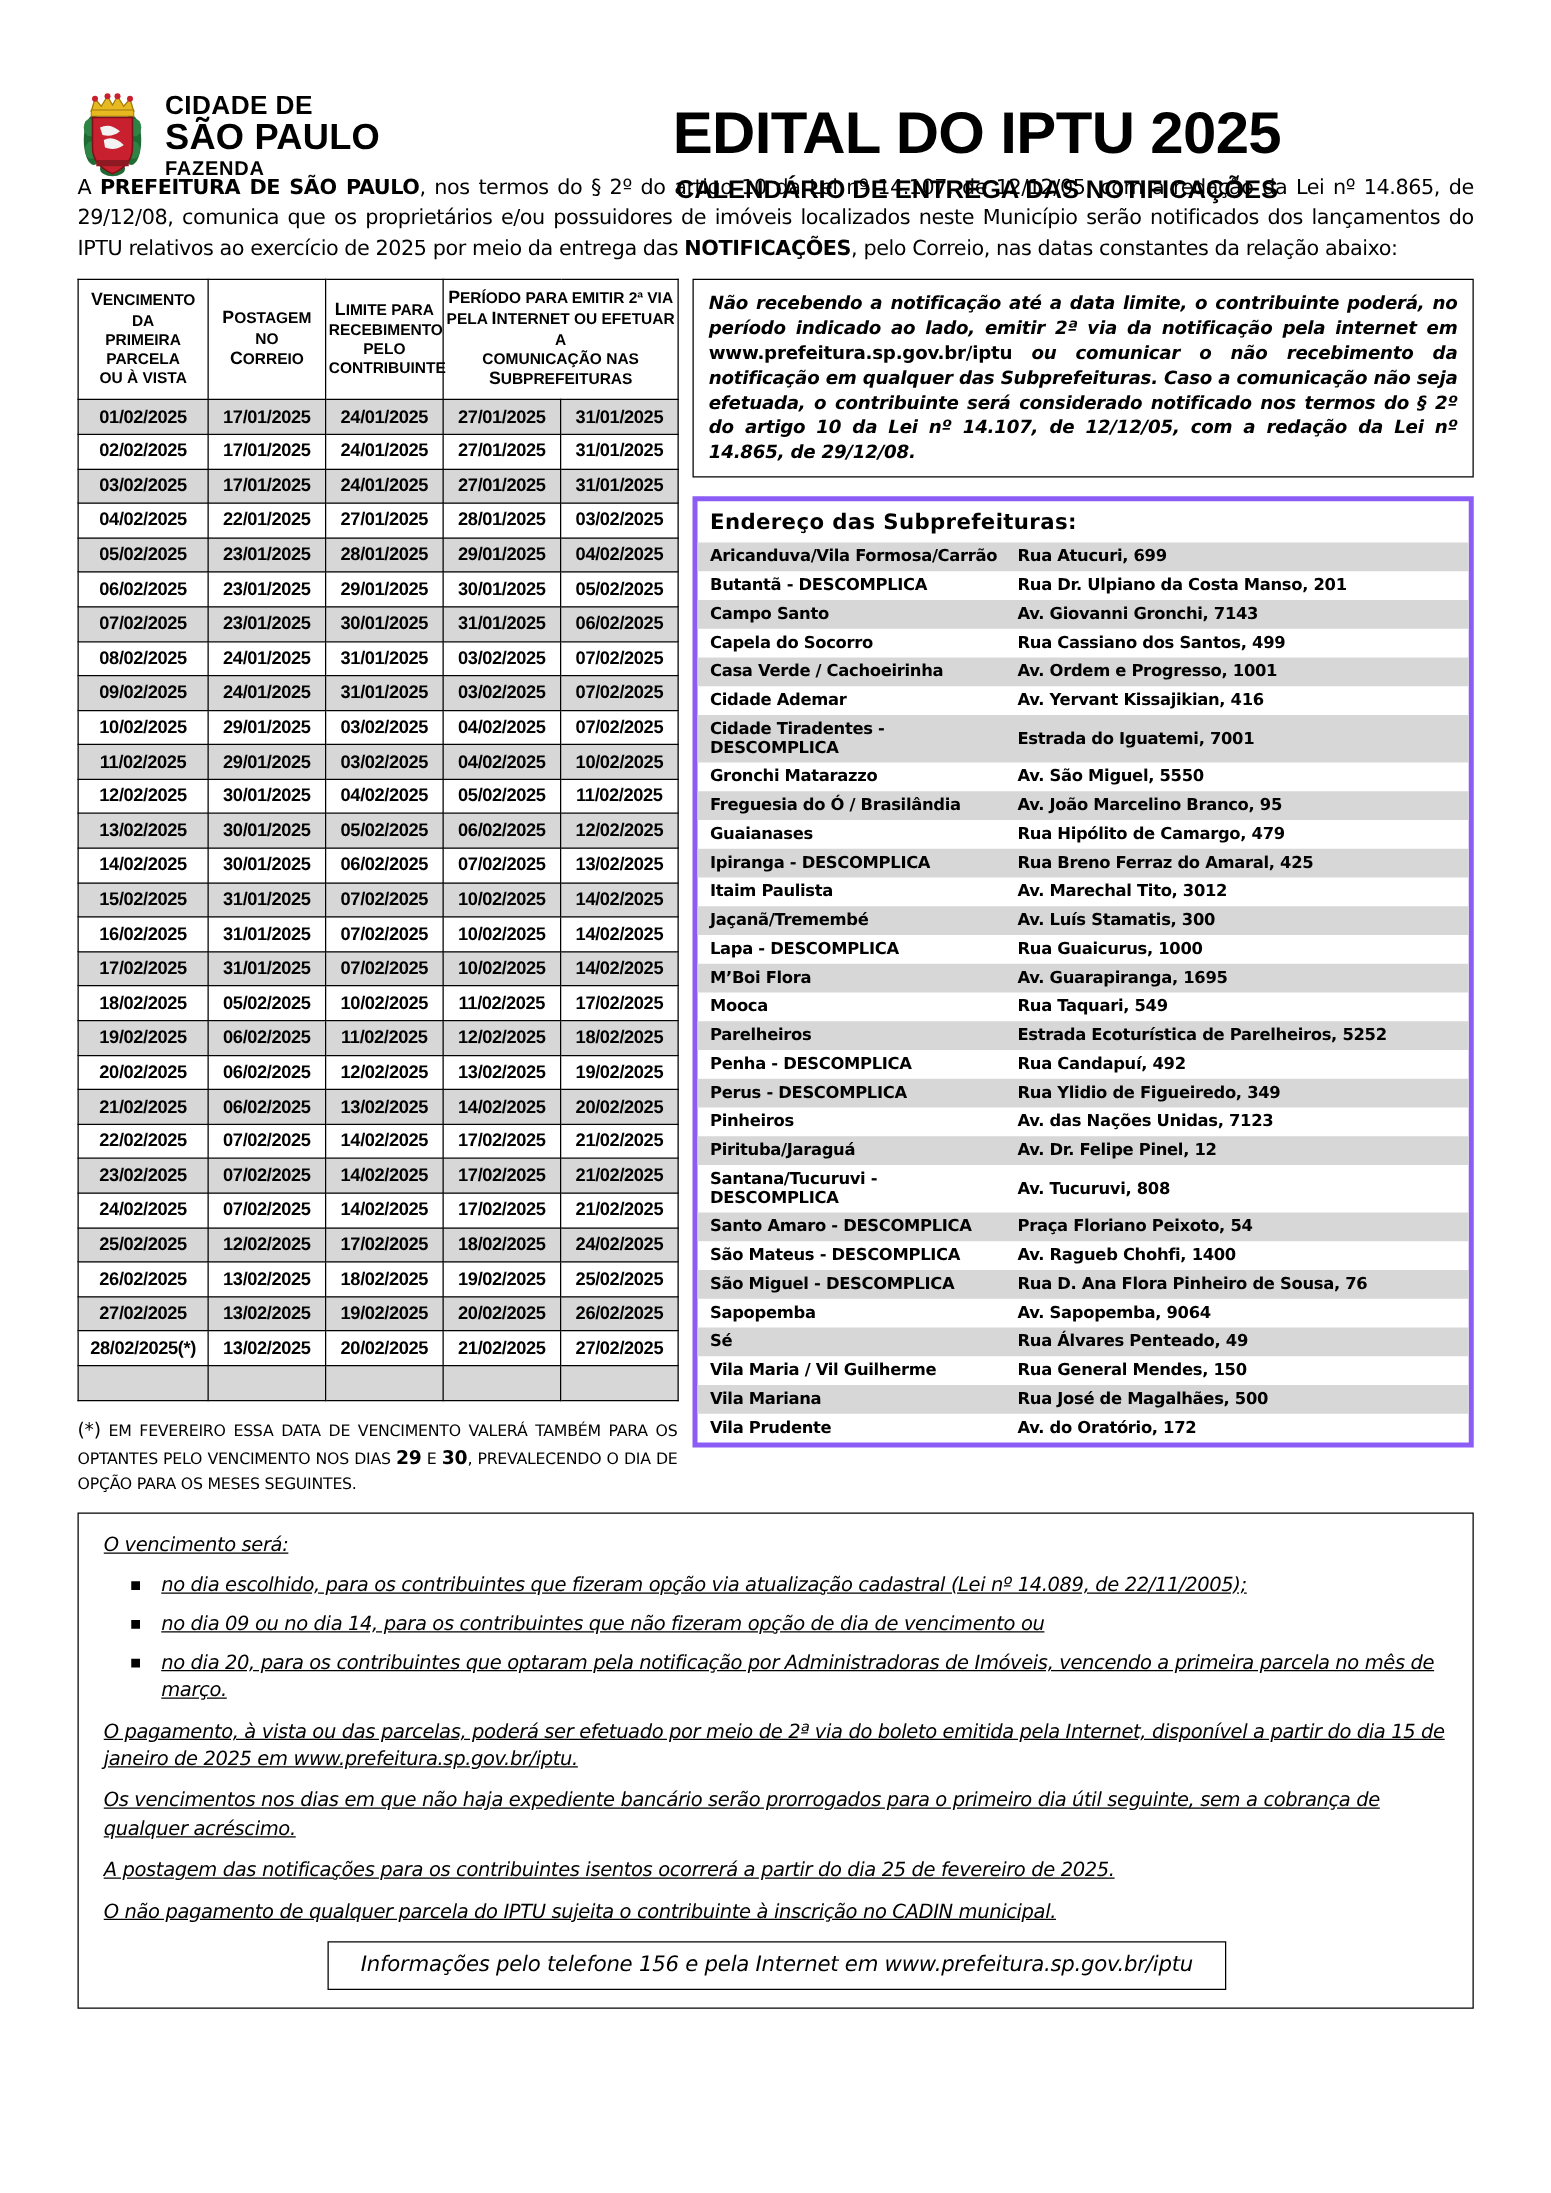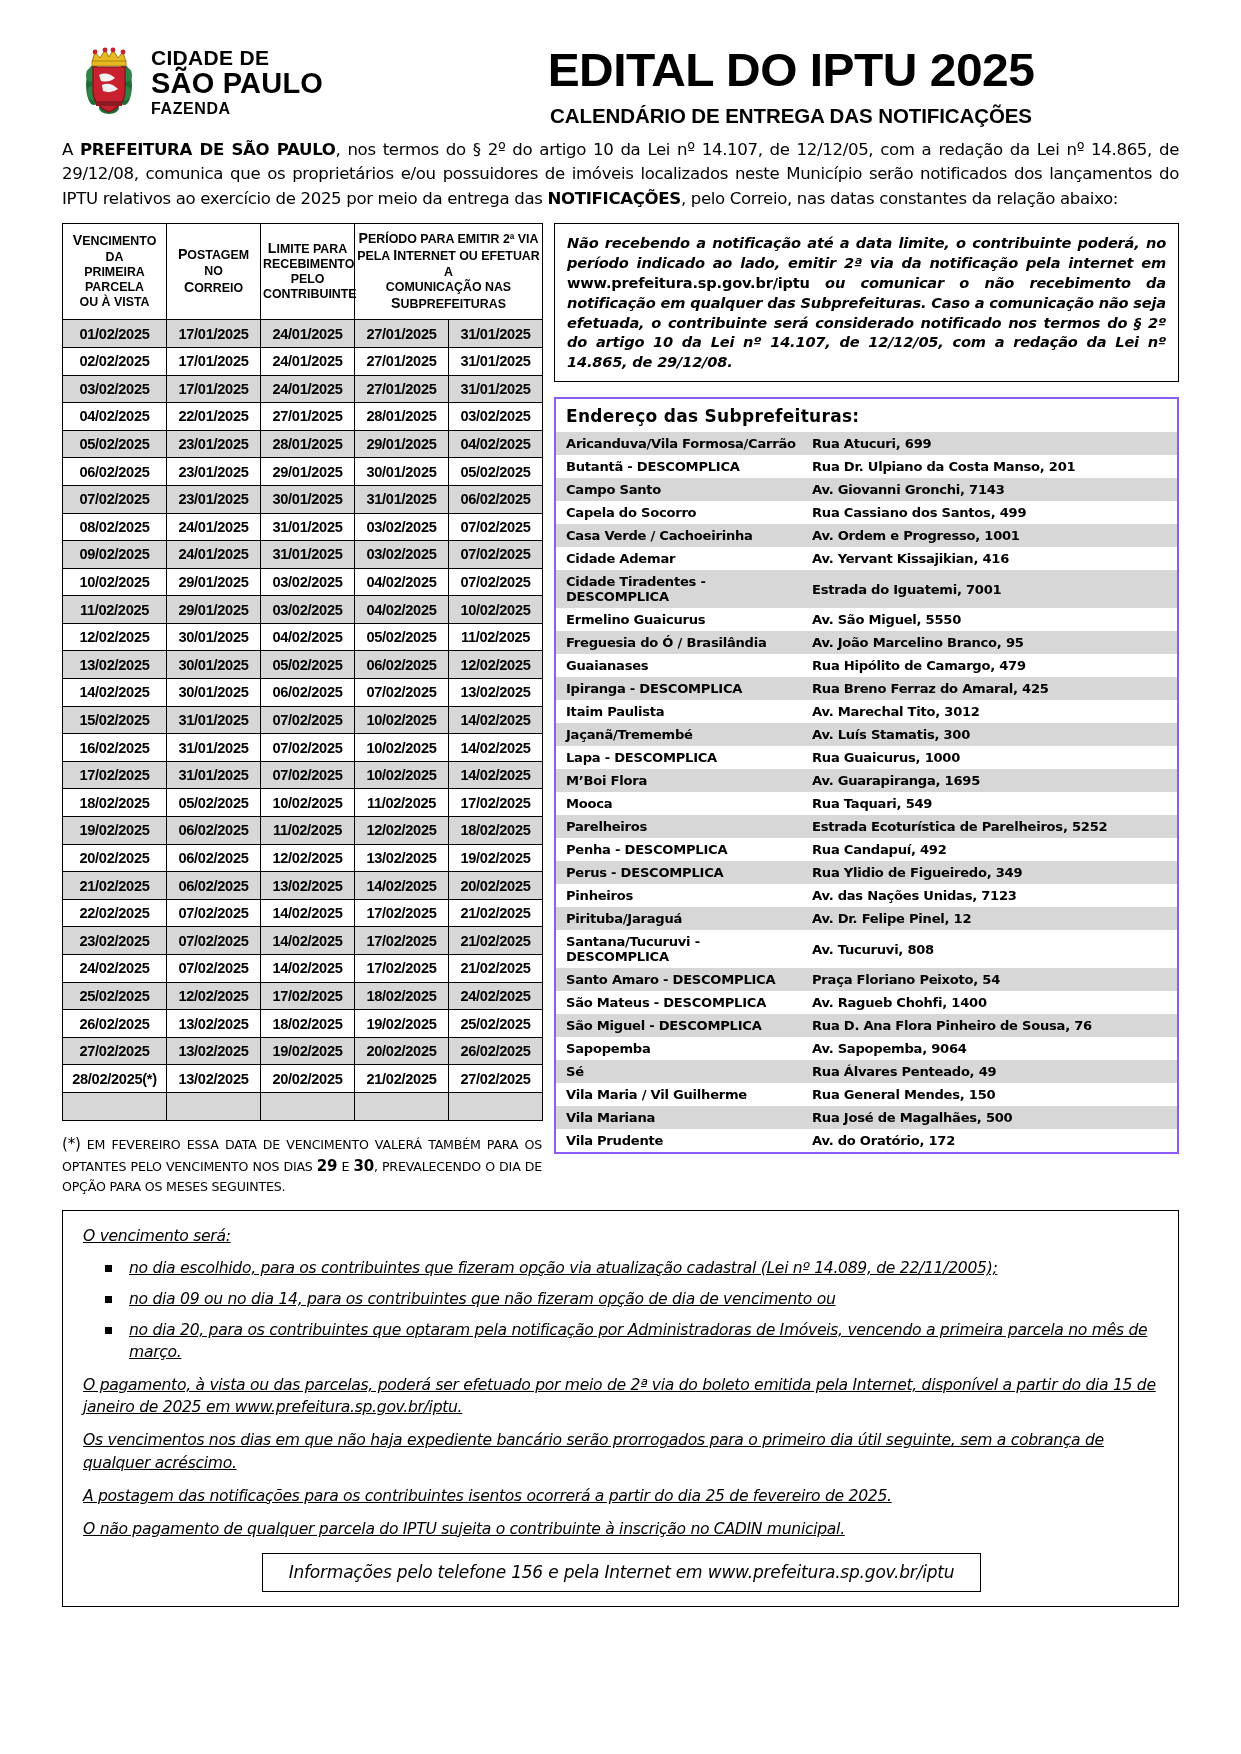--- a/index.html
+++ b/index.html
@@ -10,24 +10,23 @@
     background: #ffffff;
     font-family: "Liberation Sans", sans-serif;
     color: #000000;
     -webkit-font-smoothing: antialiased;
   }
   .page { position: relative; width: 1241px; height: 1754px; padding: 0; }
 
   
   .header {
     display: flex;
-    align-items: center;
-    padding: 35px 60px 0 62px;
+    align-items: flex-start;
+    padding: 72px 60px 0 62px;
     height: 128px;
-    margin-left: 19px;
   }
   .brand { display: flex; align-items: center; gap: 14px; width: 330px; flex: none; }
   .crest { width: 56px; height: 74px; flex: none; }
   .brand-text { line-height: 1.0; }
   .brand-l1 { font-size: 21px; font-weight: bold; letter-spacing: 0.3px; }
   .brand-l2 { font-size: 29px; font-weight: bold; letter-spacing: 0.2px; margin-top: 1px; }
   .brand-l3 { font-size: 16px; font-weight: bold; letter-spacing: 0.6px; margin-top: 3px; }
 
   .titles { flex: 1; text-align: center; padding-top: 6px; padding-right: 10px; }
   .main-title {
@@ -98,21 +97,21 @@
     font-weight: bold;
     font-size: 14.6px;
     line-height: 1.36;
     text-align: justify;
     font-family: "DejaVu Sans", sans-serif;
     letter-spacing: -0.2px;
   }
   .notice .rom { font-style: normal; }
 
   
-  .subs-box { border: 2px solid #8b5cf6; margin-top: 15px; }
+  .subs-box { border: 4px solid #8b5cf6; margin-top: 15px; }
   .subs-title {
     font-size: 17px; font-weight: bold;
     padding: 7px 10px 6px 10px;
     font-family: "DejaVu Sans", sans-serif;
     letter-spacing: 0.3px;
   }
   table.subs { border-collapse: collapse; width: 100%; table-layout: fixed; }
   table.subs td {
     font-size: 13.1px; font-weight: bold;
     padding: 4.0px 4px 4.0px 10px;
@@ -479,21 +478,21 @@
               </tr>
               <tr>
                 <td class="name">Cidade Ademar</td>
                 <td>Av. Yervant Kissajikian, 416</td>
               </tr>
               <tr class="shade">
                 <td class="name">Cidade Tiradentes - DESCOMPLICA</td>
                 <td>Estrada do Iguatemi, 7001</td>
               </tr>
               <tr>
-                <td class="name">Ermelino Guaicurus</td>
+                <td class="name">Gronchi Matarazzo</td>
                 <td>Av. São Miguel, 5550</td>
               </tr>
               <tr class="shade">
                 <td class="name">Freguesia do Ó / Brasilândia</td>
                 <td>Av. João Marcelino Branco, 95</td>
               </tr>
               <tr>
                 <td class="name">Guaianases</td>
                 <td>Rua Hipólito de Camargo, 479</td>
               </tr>

